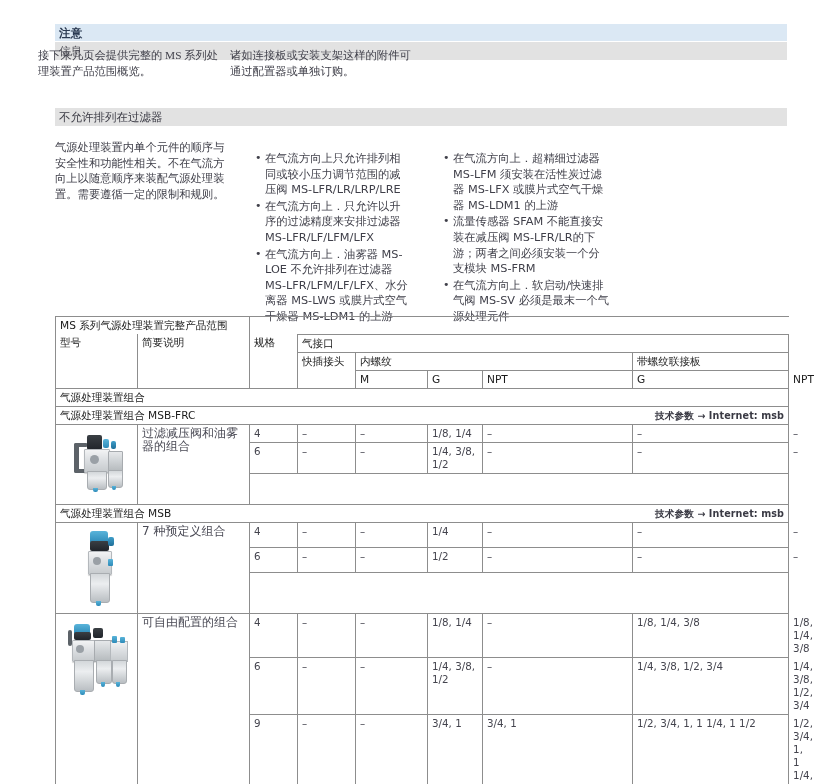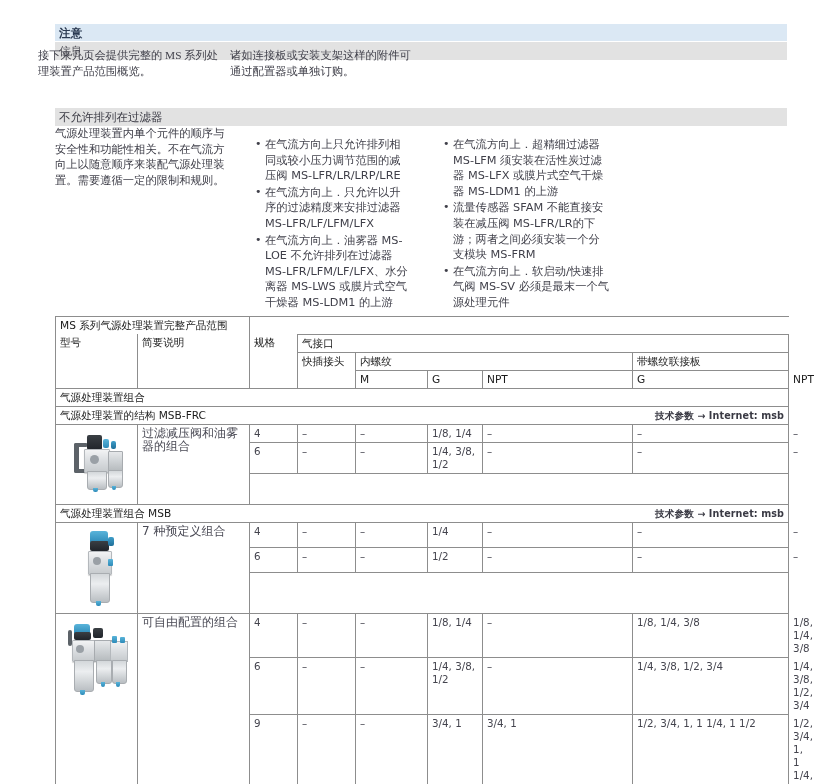--- a/index.html
+++ b/index.html
@@ -73,21 +73,21 @@
   .struct-head {
     position: absolute;
     left: 55px;
     top: 108px;
     width: 732px;
   }
 
   .cols4 {
     position: absolute;
     left: 55px;
-    top: 126px;
+    top: 140px;
     width: 760px;
     display: flex;
   }
   .cols4 .col {
     font-size: 11.3px;
     line-height: 15.6px;
     color: #3f3f49;
   }
   .cols4 .c1 { width: 178px; margin-right: 10px; }
   .cols4 .c2 { width: 178px; margin-right: 10px; }
@@ -280,21 +280,21 @@
         <td class="hdr-cell">G</td>
         <td class="hdr-cell">NPT</td>
       </tr>
 
       <tr class="sect-row">
         <td colspan="8">气源处理装置组合</td>
       </tr>
 
       <tr class="sub-sect-row">
         <td colspan="8">
-          <span>气源处理装置的结构 MSB-FRC</span>
+          <span>气源处理装置组合 MSB-FRC</span>
           <span class="tech-link">技术参数 → Internet: msb</span>
         </td>
       </tr>
       <tr>
         <td class="img-cell" rowspan="3">
           <div class="prod" style="height:74px">
             <div class="pc handle" style="left:14px; top:16px; width:5px; height:30px;"></div>
             <div class="pc handle" style="left:14px; top:16px; width:14px; height:4px;"></div>
             <div class="pc handle" style="left:14px; top:42px; width:14px; height:4px;"></div>
             <div class="pc cap-dark shadow-s" style="left:27px; top:8px; width:15px; height:15px;"></div>

